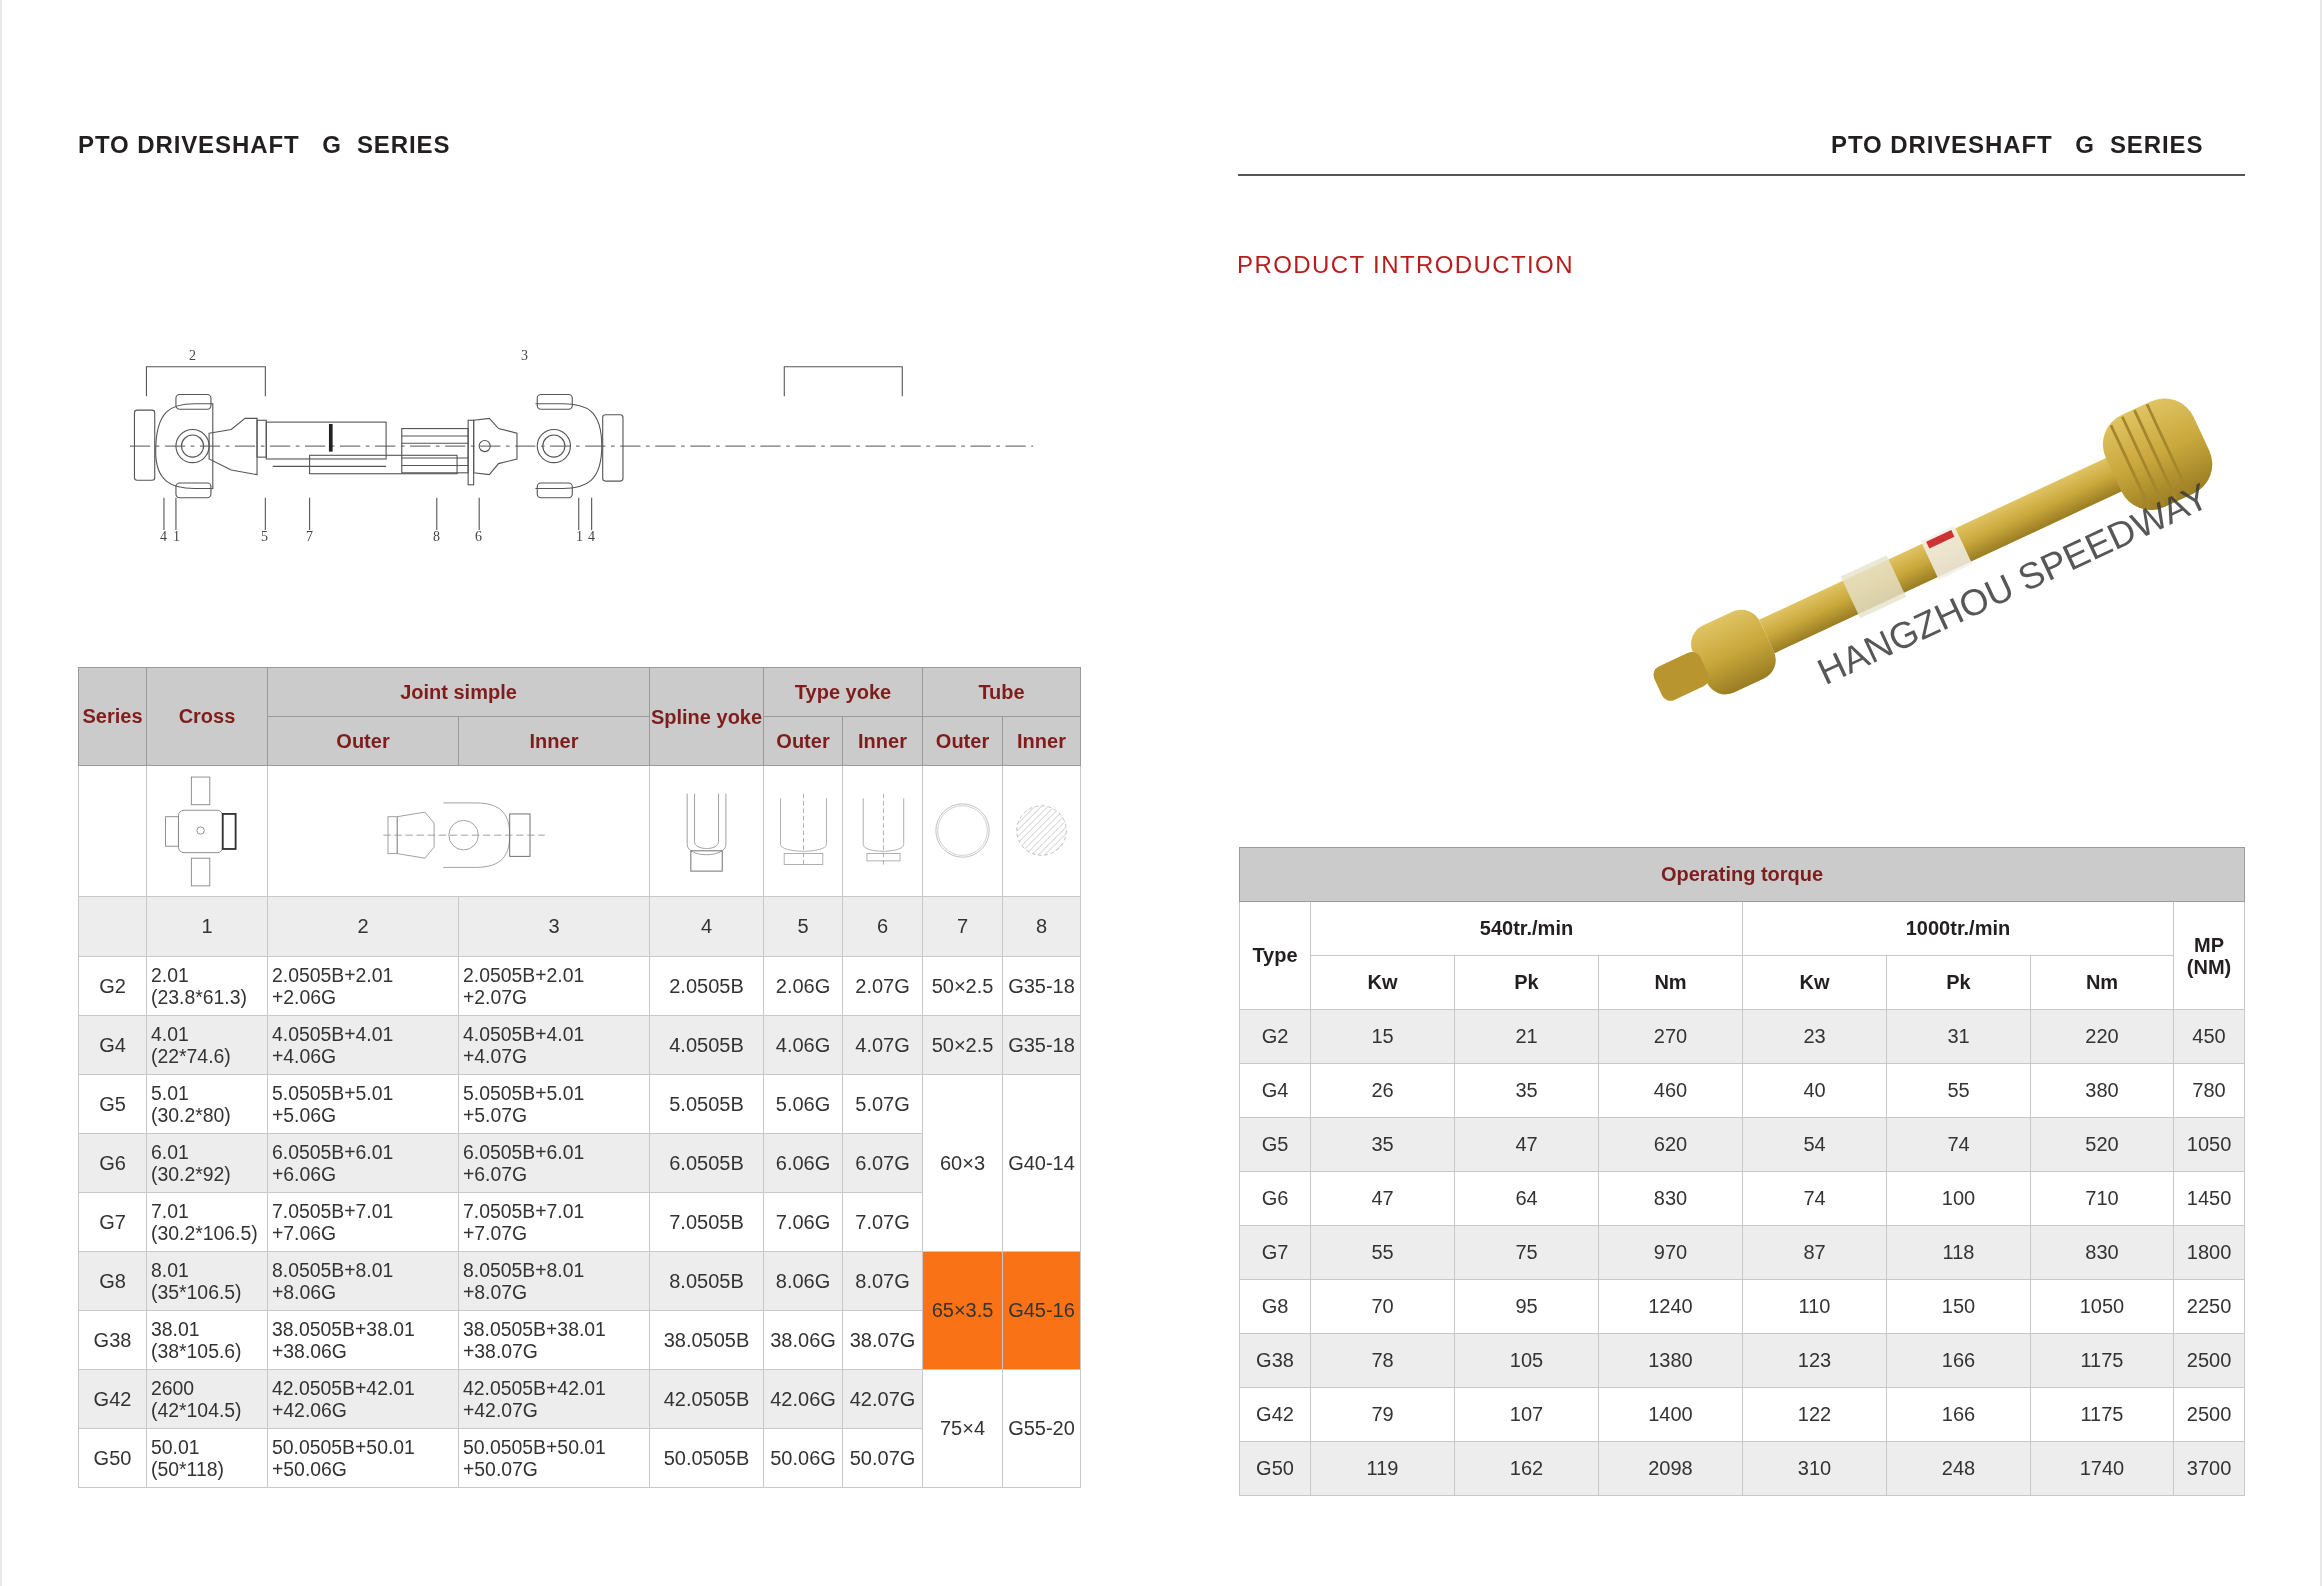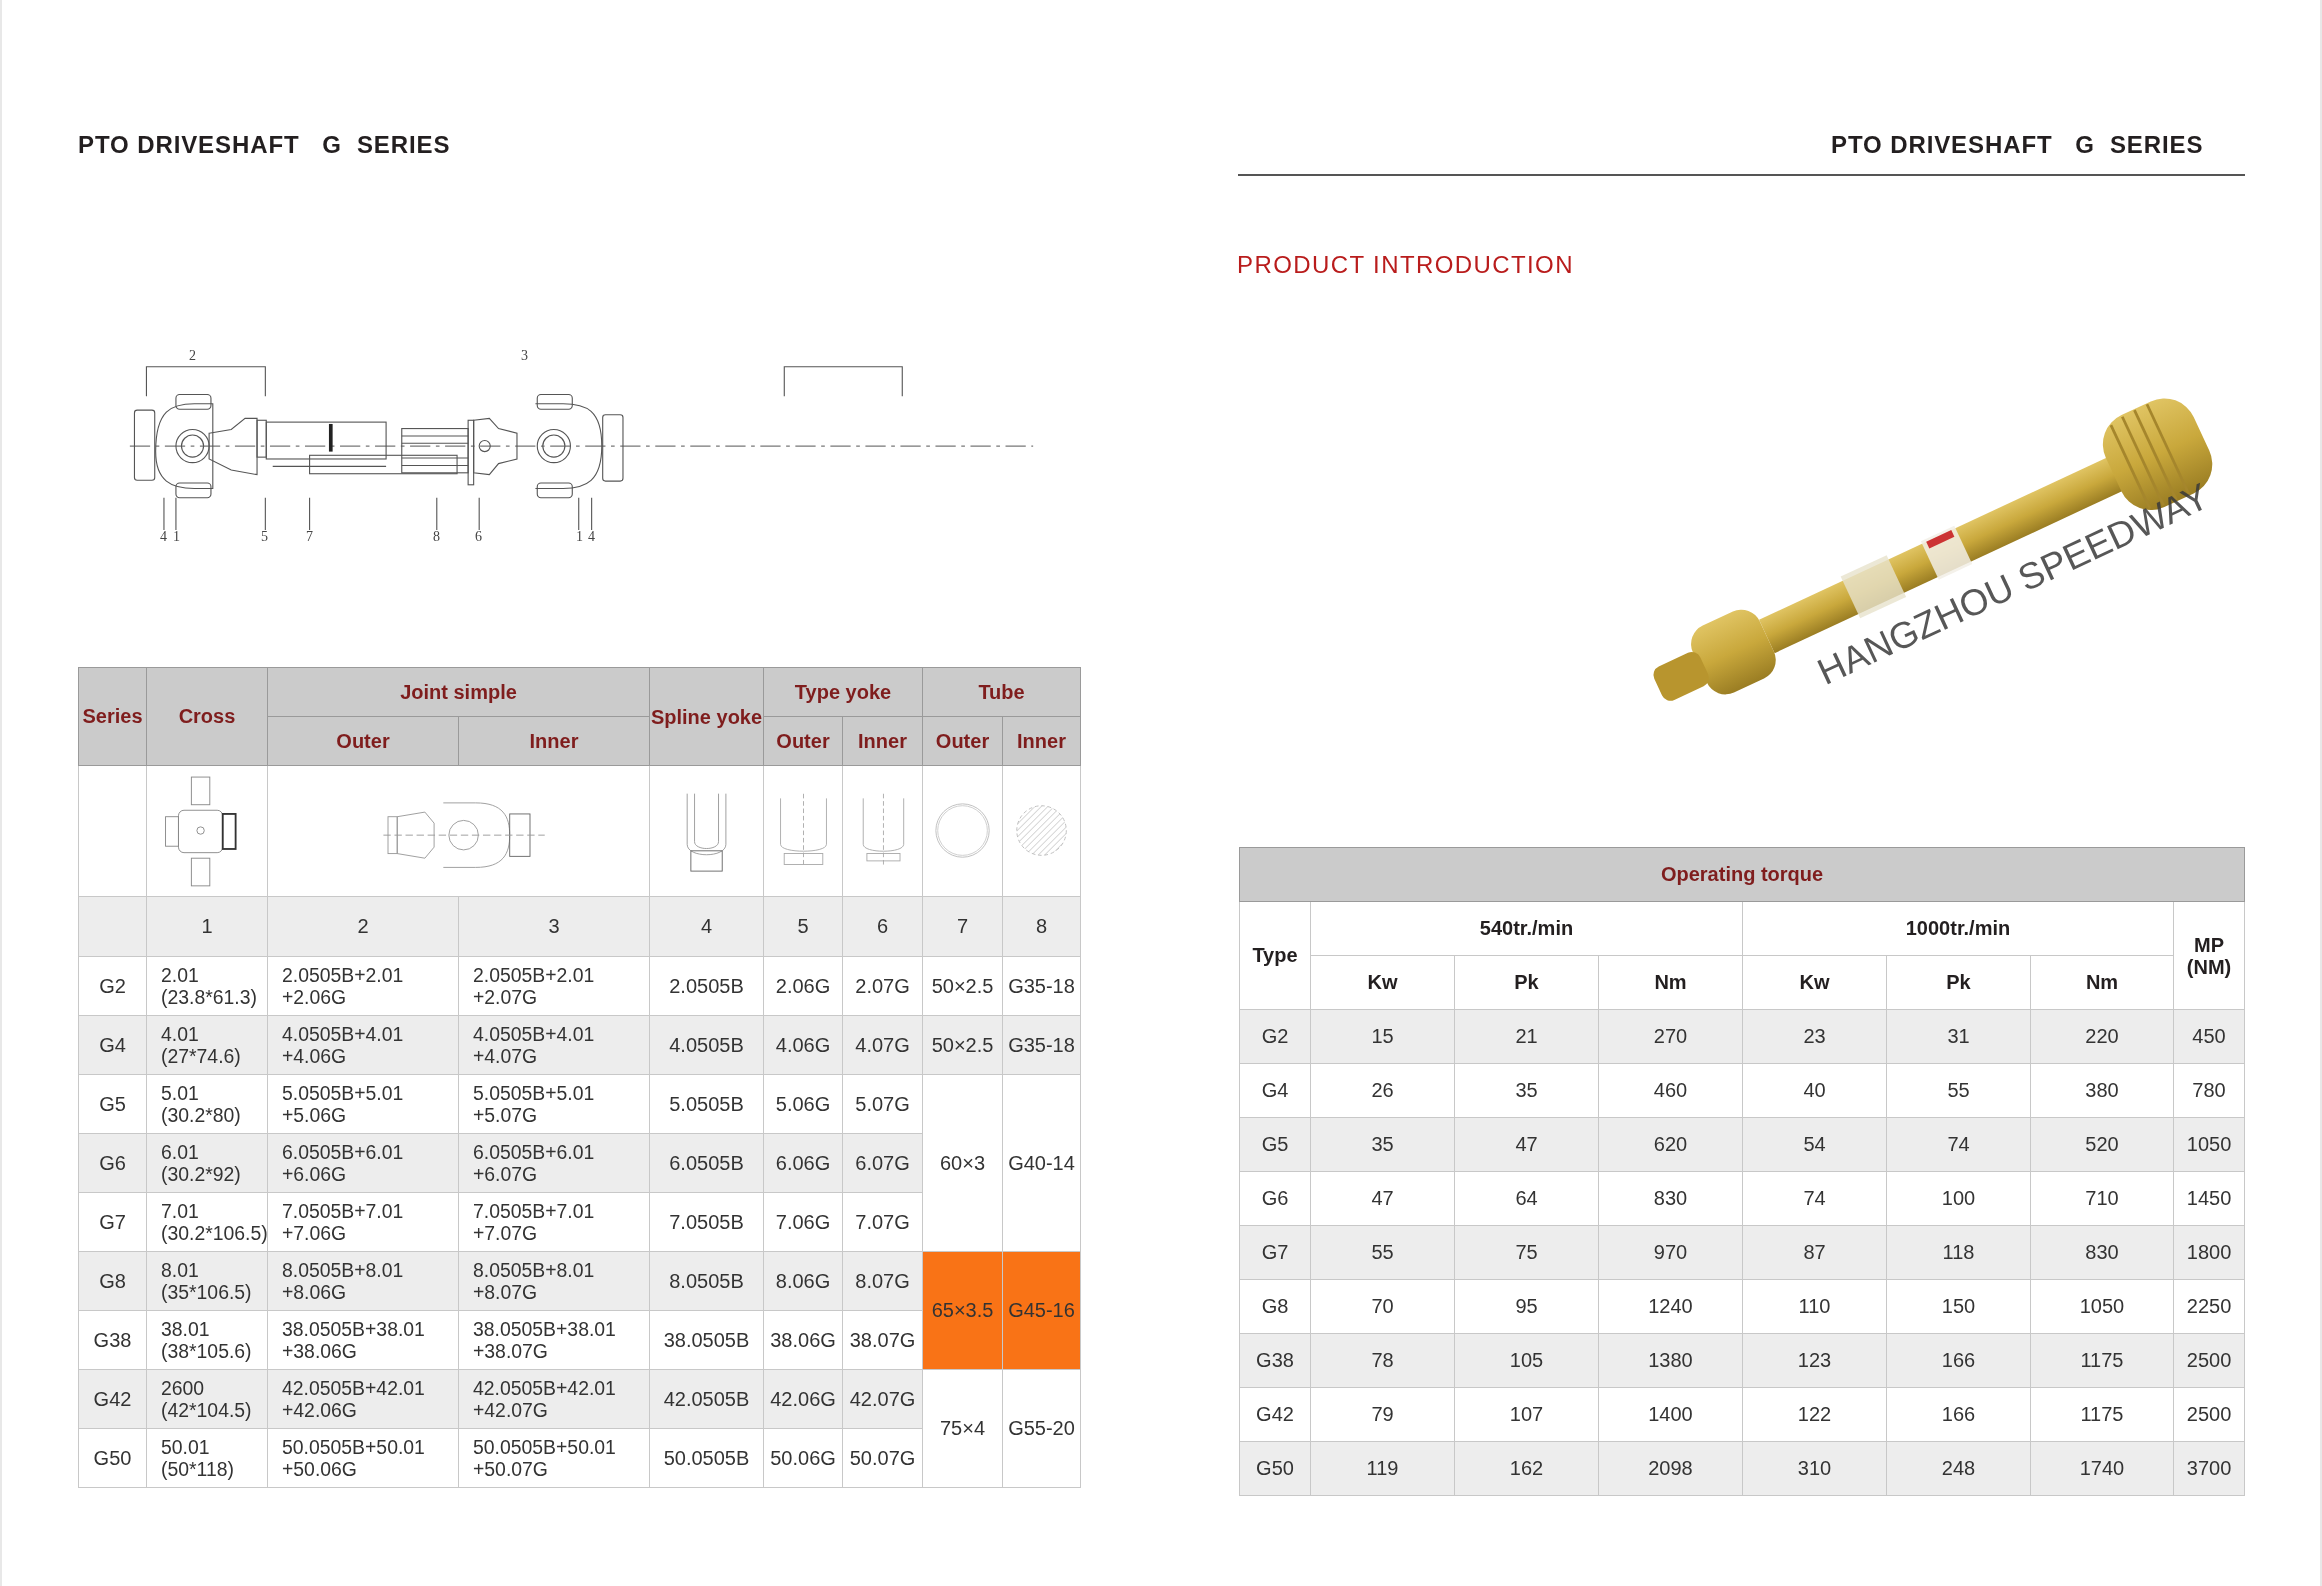--- a/index.html
+++ b/index.html
@@ -7,21 +7,21 @@
   .page-edge{position:absolute;top:0;width:1.8px;height:1587px;background:#e8e8e8;}
   .title{position:absolute;font-family:"Liberation Sans",sans-serif;font-weight:bold;font-size:24px;color:#231f20;letter-spacing:0.9px;white-space:pre;}
   .rule{position:absolute;left:1238px;top:174px;width:1007px;height:1.8px;background:#555;}
   .subhead{position:absolute;left:1237px;top:251px;font-size:24px;color:#b91c1c;letter-spacing:1.4px;}
   .diagram{position:absolute;left:120px;top:341px;width:923px;height:212px;}
   .photo{position:absolute;left:1611px;top:351px;width:646px;height:415px;}
   table{border-collapse:collapse;position:absolute;table-layout:fixed;}
   td,th{border:1.4px solid #c8c8c8;text-align:center;vertical-align:middle;padding:0;font-size:20px;color:#333;}
   th{background:#cbcbcb;font-weight:bold;color:#7f1d1d;font-size:20px;border-color:#9a9a9a;}
   .lt{left:78px;top:667px;width:1003px;}
-  .lt td.cross,.lt td.js{text-align:left;padding-left:14px;line-height:22px;font-size:19.4px;}
+  .lt td.cross,.lt td.js{text-align:left;padding-left:4px;line-height:22px;font-size:19.4px;}
   .lt tr.imgrow td{background:#fff;}
   .lt tr.numrow td{background:#ededed;height:59px;font-size:20px;}
   .lt tr.data td{height:58px;}
   .lt tr.data.alt td.z{background:#ededed;}
   .lt td.span{background:#fff;}
   .lt td.span.g{background:#f97316;}
   .rt{left:1239px;top:847px;width:1005px;}
   .rt th.band{height:53px;margin-left:20px;}
   .rt td.hd{font-weight:bold;color:#231f20;height:53px;background:#fff;}
   .rt tr.data td{height:53px;font-size:20px;}
@@ -224,21 +224,21 @@
     <td>2.06G</td>
     <td>2.07G</td>
     <td>50×2.5</td>
     <td>G35-18</td>
   </tr>
 
   <tr class="data alt">
     <td class="z">G4</td>
     <td class="z cross">
           <div>4.01</div>
-          <div>(27*74.6)</div>
+          <div>(22*74.6)</div>
         </td>
     <td class="z js">
           <div>4.0505B+4.01</div>
           <div>+4.06G</div>
         </td>
     <td class="z js">
           <div>4.0505B+4.01</div>
           <div>+4.07G</div>
         </td>
     <td class="z">4.0505B</td>

